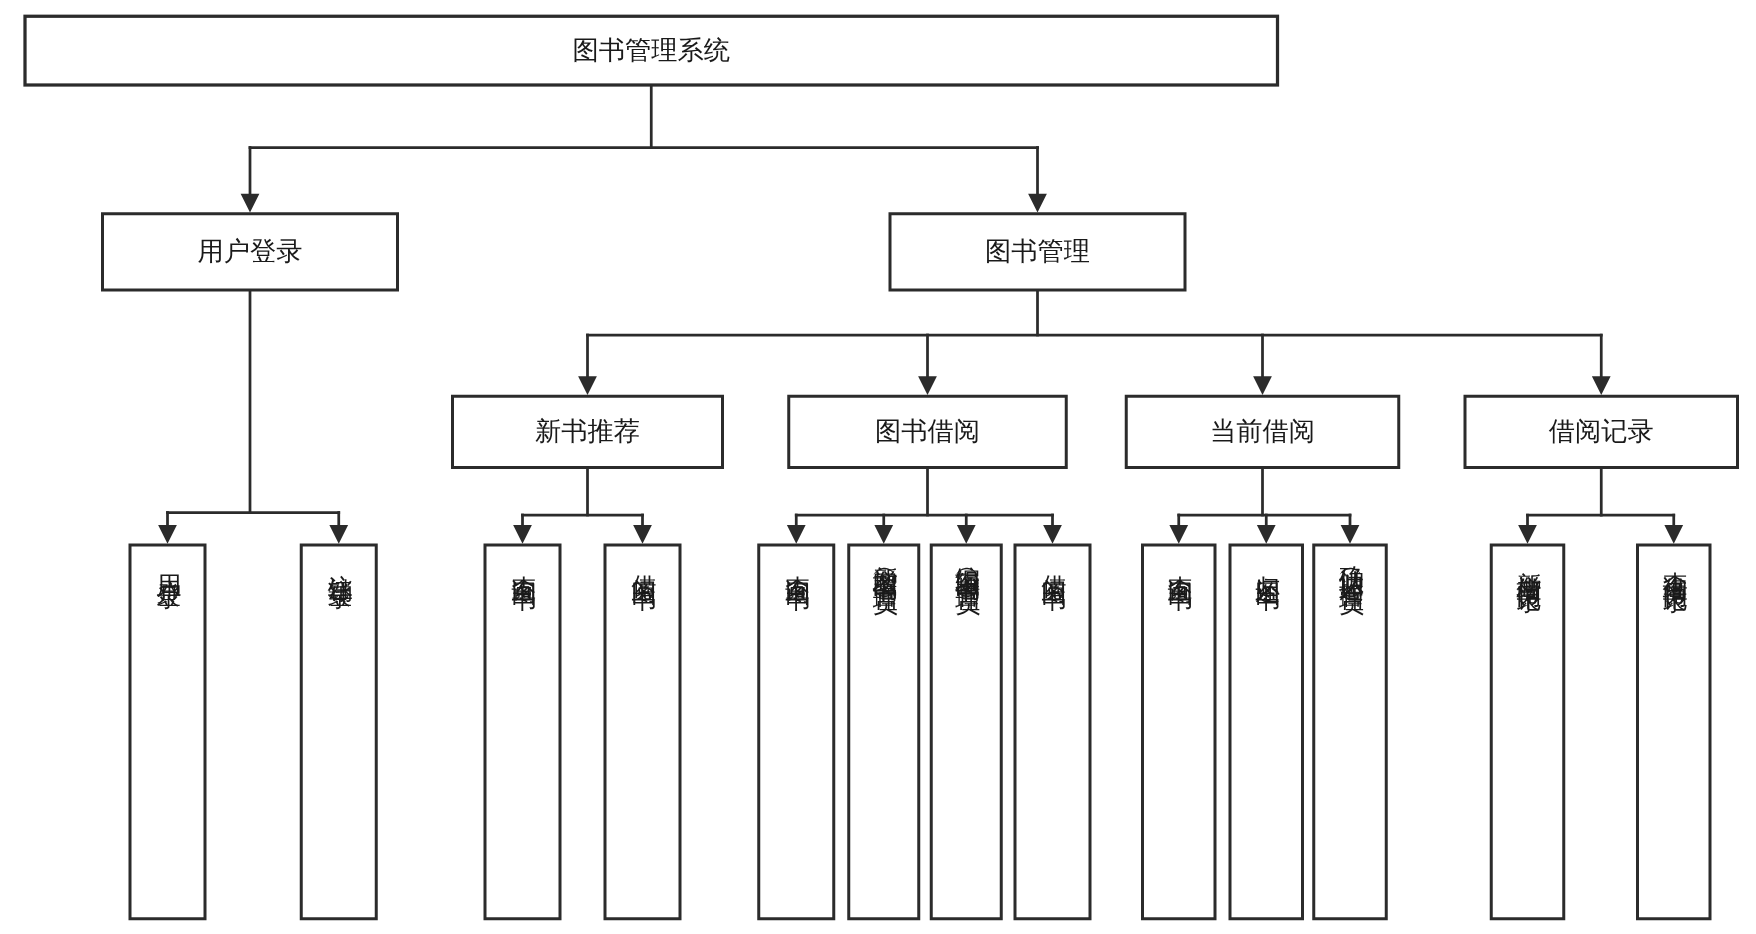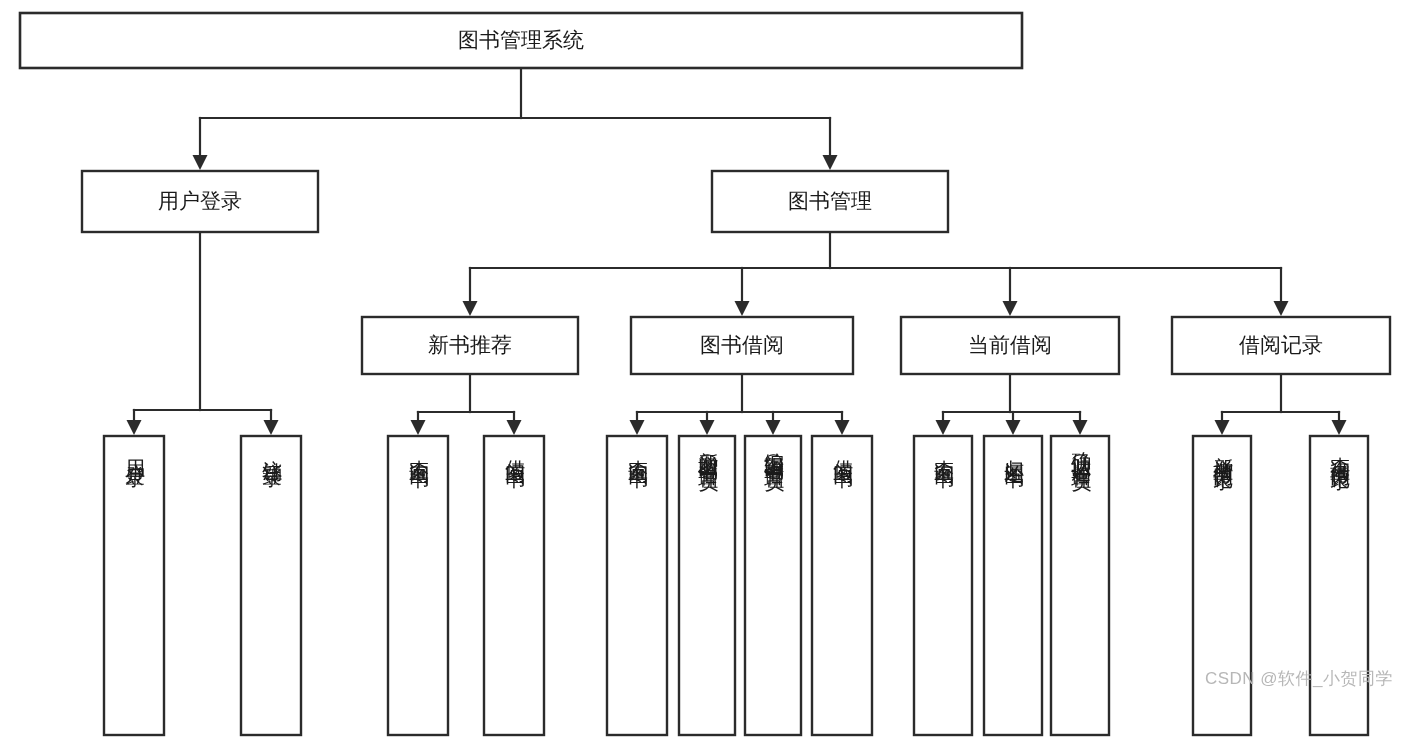--- a/index.html
+++ b/index.html
@@ -204,14 +204,13 @@
         <g>
           <rect x="1193" y="436" width="58" height="299" class="node-rect"></rect>
           <text class="node-label leaf" x="1222" y="450" text-anchor="middle" dominant-baseline="hanging">新增借阅记录</text>
         </g>
         <g>
           <rect x="1310" y="436" width="58" height="299" class="node-rect"></rect>
           <text class="node-label leaf" x="1339" y="450" text-anchor="middle" dominant-baseline="hanging">查询借阅记录</text>
         </g>
       </g>
   </svg>
-  <div class="watermark">CSDN @软件_小贺同学</div>
 </div>
 
 </body></html>

